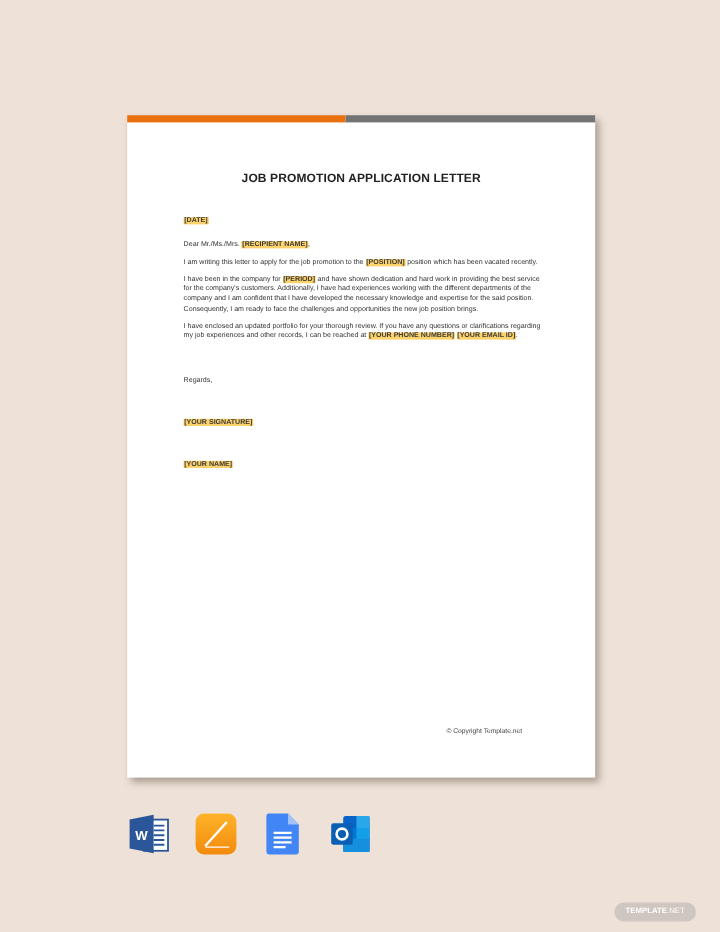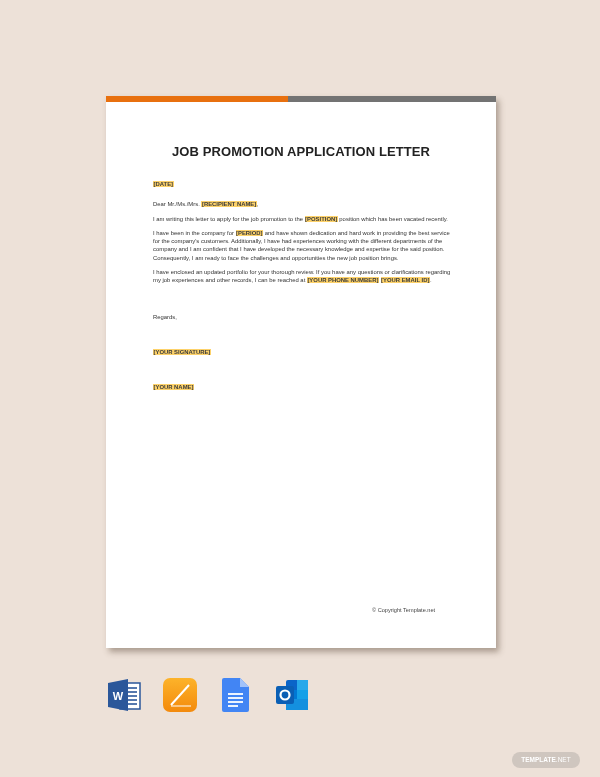--- a/index.html
+++ b/index.html
@@ -15,21 +15,21 @@
     left: 106px; top: 96px;
     width: 390px; height: 552px;
     background: #ffffff;
     box-shadow: 3px 4px 6px rgba(90, 70, 55, 0.45);
   }
   .topbar { position: absolute; left: 0; top: 0; width: 100%; height: 6px; display: flex; }
   .topbar .orange { width: 182px; height: 6px; background: #e8700f; }
   .topbar .gray { flex: 1; height: 6px; background: #737373; }
   .title {
     position: absolute; top: 48px; left: 0; width: 100%;
-    text-align: center; font-weight: bold; font-size: 13px;
+    text-align: center; font-weight: bold; font-size: 10px;
     color: #222; letter-spacing: 0.1px;
   }
   .body {
     position: absolute; left: 47px; top: 84px; width: 300px;
     font-size: 5.9px; line-height: 8.3px; color: #333;
   }
   .body p { margin: 0; }
   .hl { background: #fdd26a; font-weight: bold; color: #3a3a3a; padding: 0 0.5px; }
   .gap1 { height: 12px; }
   .gap2 { height: 6px; }

